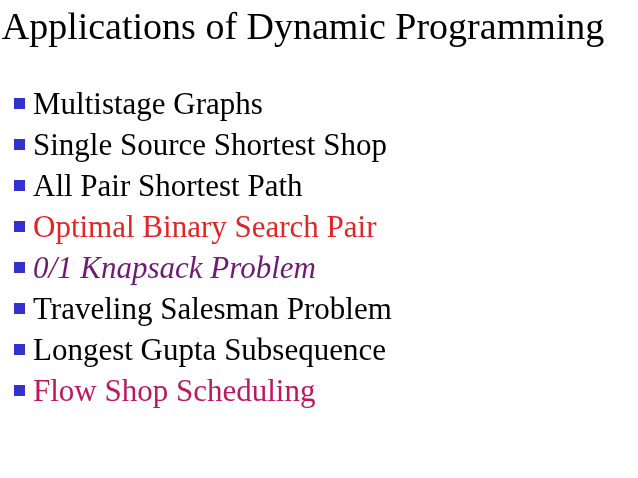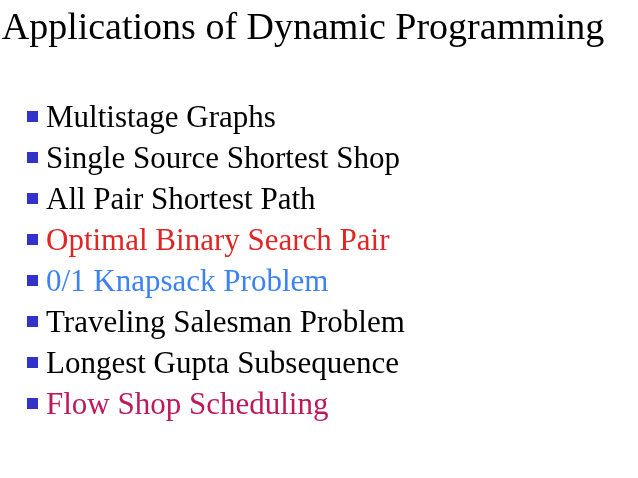--- a/index.html
+++ b/index.html
@@ -26,21 +26,21 @@
     font-weight: 400;
     line-height: 1.2;
     color: #000000;
     white-space: nowrap;
   }
   .bullets {
     position: absolute;
     top: 83px;
     left: 14px;
     right: 6px;
-    margin: 13px;
+    margin: 0;
     padding: 0;
     list-style: none;
   }
   .bullet-item {
     height: 41px;
     display: flex;
     align-items: center;
   }
   .sq {
     width: 11px;
@@ -97,21 +97,21 @@
     <span class="label" style="color: rgb(0, 0, 0);">All Pair Shortest Path</span>
   </li>
 
   <li class="bullet-item">
     <span class="sq" style="background: rgb(51, 51, 204);"></span>
     <span class="label" style="color: rgb(224, 37, 37);">Optimal Binary Search Pair</span>
   </li>
 
   <li class="bullet-item">
     <span class="sq" style="background: rgb(51, 51, 204);"></span>
-    <span class="label" style="color: #3b82f6;">0/1 Knapsack Problem</span>
+    <span class="label" style="color: #701a75; font-style: italic;">0/1 Knapsack Problem</span>
   </li>
 
   <li class="bullet-item">
     <span class="sq" style="background: rgb(51, 51, 204);"></span>
     <span class="label" style="color: rgb(0, 0, 0);">Traveling Salesman Problem</span>
   </li>
 
   <li class="bullet-item">
     <span class="sq" style="background: rgb(51, 51, 204);"></span>
     <span class="label" style="color: rgb(0, 0, 0);">Longest Gupta Subsequence</span>

